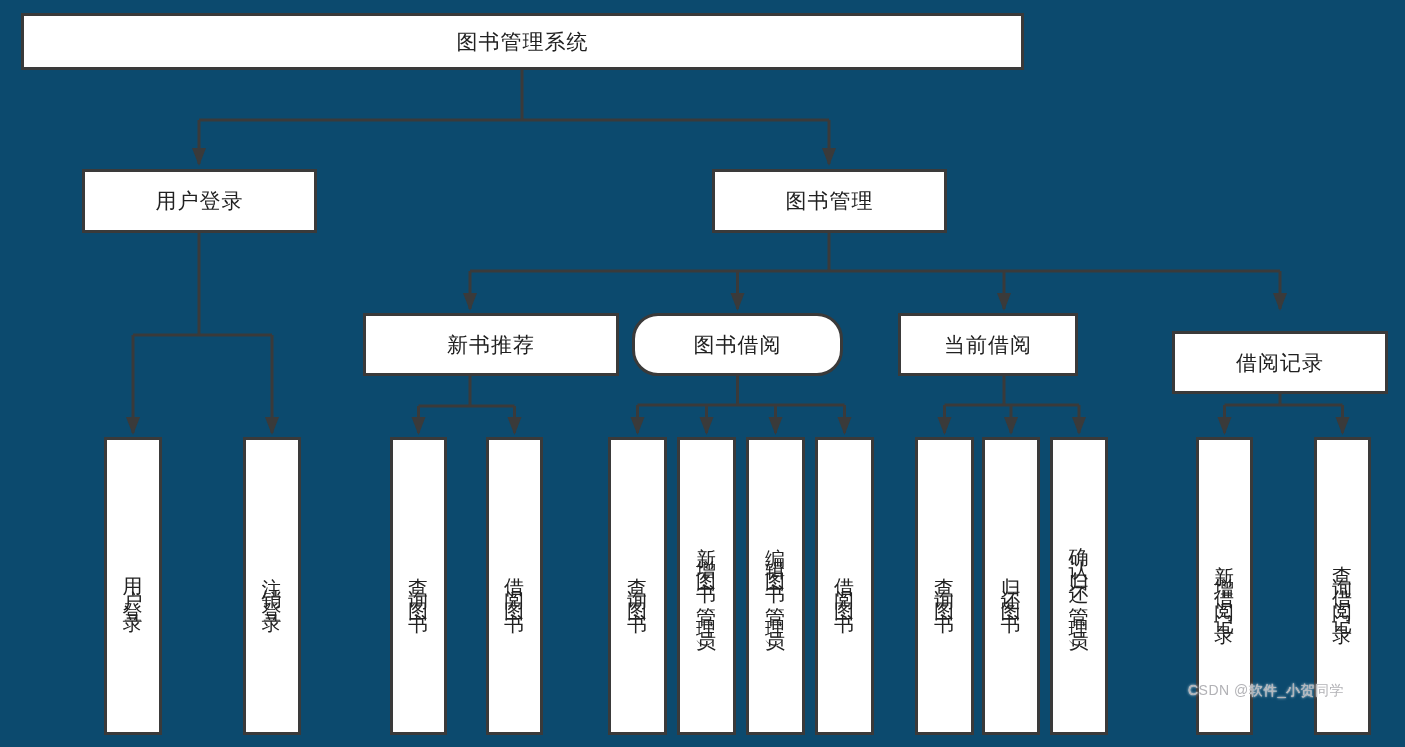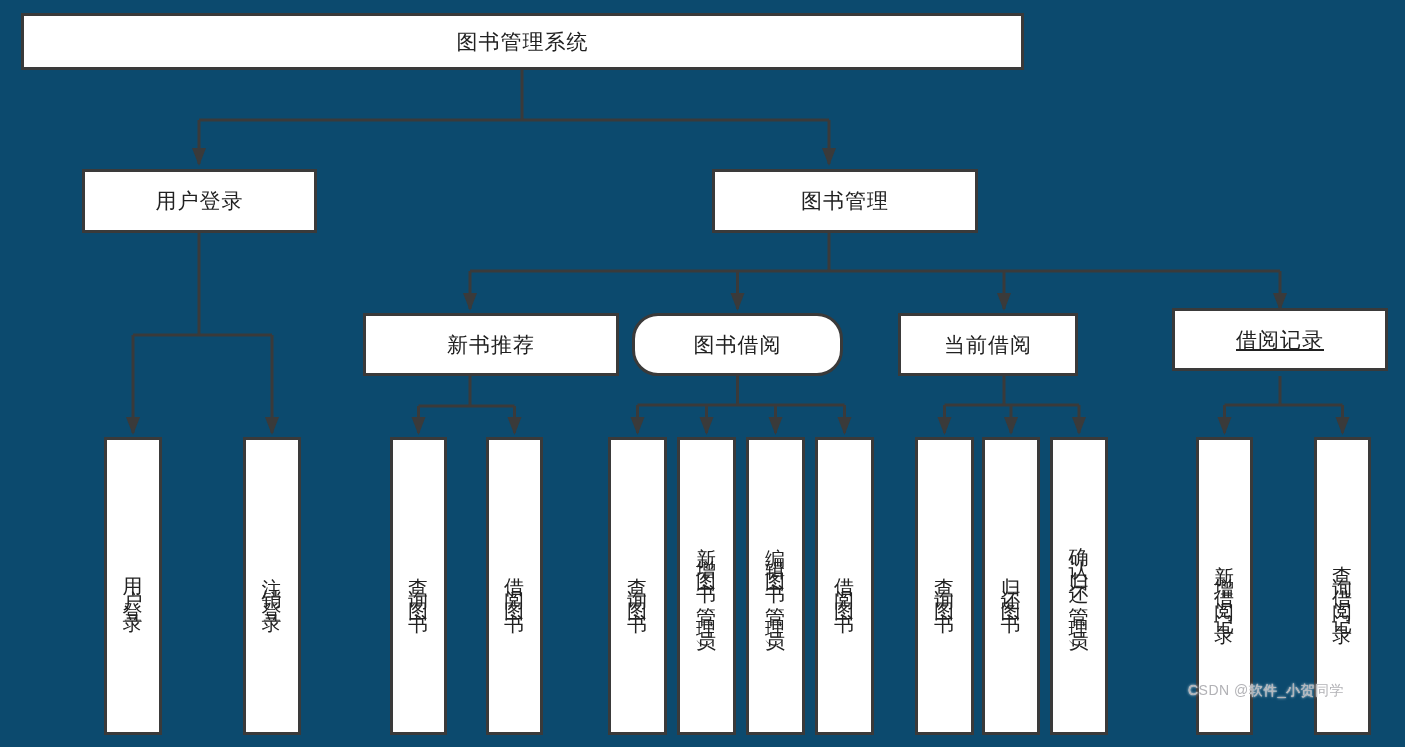--- a/index.html
+++ b/index.html
@@ -105,34 +105,34 @@
     <line x1="1342.5" y1="405" x2="1342.5" y2="433" marker-end="url(#arrow)"></line>
   </svg>
 
   <div class="node" style="left:21px; top:13px; width:1003px; height:57px;">
     <span class="hlabel">图书管理系统</span>
   </div>
 
   <div class="node" style="left:82px; top:169px; width:235px; height:64px;">
     <span class="hlabel">用户登录</span>
   </div>
-  <div class="node" style="left:712px; top:169px; width:266px; height:64px;">
+  <div class="node" style="left:712px; top:169px; width:235px; height:64px;">
     <span class="hlabel">图书管理</span>
   </div>
 
   <div class="node" style="left:363px; top:313px; width:256px; height:63px;">
     <span class="hlabel">新书推荐</span>
   </div>
   <div class="node" style="left:632px; top:313px; width:211px; height:63px;border-radius:26px;">
     <span class="hlabel">图书借阅</span>
   </div>
   <div class="node" style="left:898px; top:313px; width:180px; height:63px;">
     <span class="hlabel">当前借阅</span>
   </div>
-  <div class="node" style="left:1172px; top:308px; width:216px; height:63px;text-decoration:underline;">
+  <div class="node" style="left:1172px; top:331px; width:216px; height:63px;">
     <span class="hlabel">借阅记录</span>
   </div>
 
   <div class="node leaf" style="left:104px; top:437px; width:58px; height:298px;">
     <span class="vlabel">用户登录</span>
   </div>
   <div class="node leaf" style="left:243px; top:437px; width:58px; height:298px;">
     <span class="vlabel">注销登录</span>
   </div>
 

